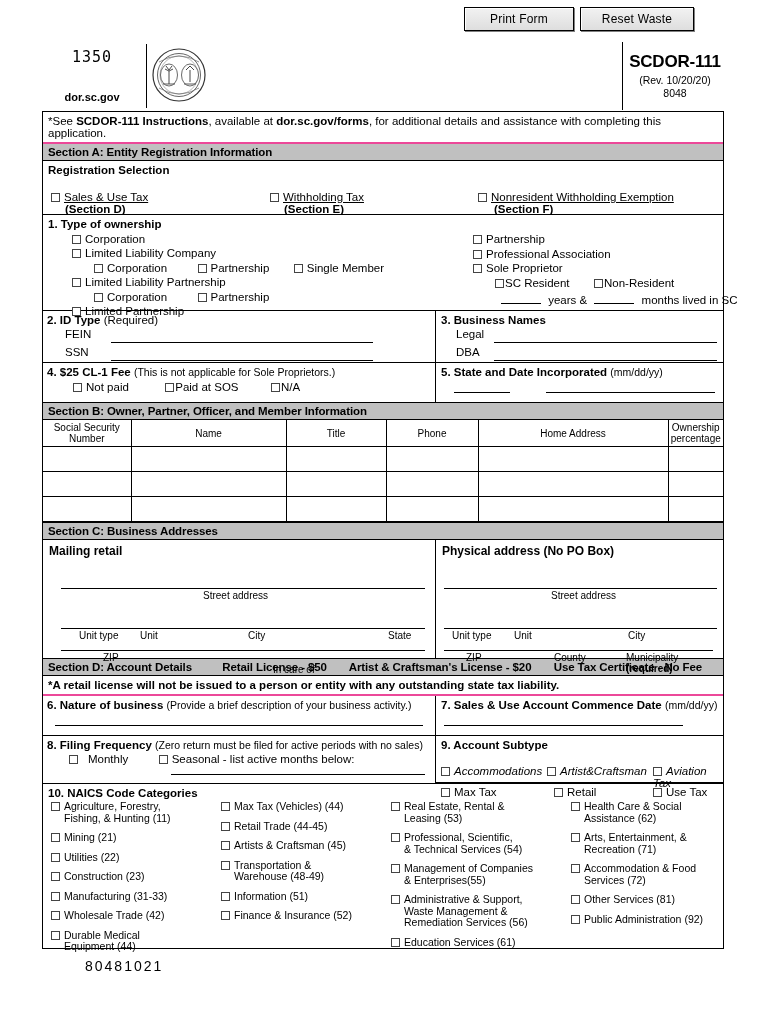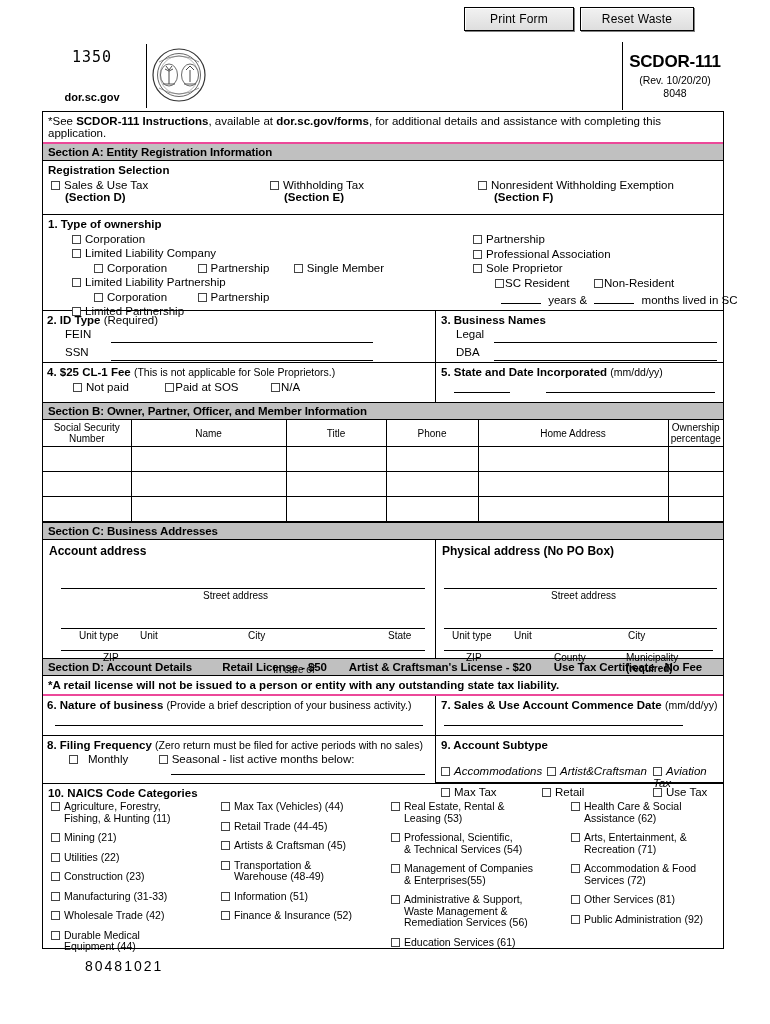--- a/index.html
+++ b/index.html
@@ -49,21 +49,21 @@
   .notebar b{font-weight:bold;}
   .cb{display:inline-block;width:9px;height:9px;border:1px solid #444;
       box-sizing:border-box;background:#fff;vertical-align:-1px;margin-right:4px;}
   .lbl{font-size:11.5px;}
   .bold{font-weight:bold;}
   .small{font-size:10.5px;}
 
   
   .regsel{padding:3px 5px 5px 5px;box-sizing:border-box;border-bottom:1px solid #000;}
   .regrow{position:relative;height:30px;margin-top:3px;}
-  .regitem{position:absolute;top:0;font-size:11.5px;}
+  .regitem{position:absolute;top:12px;font-size:11.5px;text-decoration:underline;}
   .regsub{font-size:11.5px;font-weight:bold;margin-left:14px;}
 
   
   .own{position:relative;height:96px;border-bottom:1px solid #000;box-sizing:border-box;}
   .own-l{position:absolute;left:5px;top:2px;width:420px;}
   .own-r{position:absolute;left:430px;top:17px;width:250px;}
   .oline{font-size:11.5px;line-height:14.5px;white-space:nowrap;}
   .indent1{padding-left:24px;}
   .indent2{padding-left:46px;}
 
@@ -304,21 +304,21 @@
           <td></td>
             <td></td>
             <td></td>
         </tr>
       </tbody>
     </table>
 
     <div class="greybar" style="border-top:1px solid #000;">Section C: Business Addresses</div>
     <div class="twocol" style="height:119px;">
       <div class="colL addrbox">
-        <div class="addr-title">Account address</div>
+        <div class="addr-title">Mailing retail</div>
         <span class="aline" style="left:18px;right:10px;top:48px;"></span>
         <span class="acap" style="left:160px;top:50px;">Street address</span>
         <span class="aline" style="left:18px;right:10px;top:88px;"></span>
         <span class="acap" style="left:36px;top:90px;">Unit type</span>
         <span class="acap" style="left:97px;top:90px;">Unit</span>
         <span class="acap" style="left:205px;top:90px;">City</span>
         <span class="acap" style="left:345px;top:90px;">State</span>
         <span class="aline" style="left:18px;right:10px;top:110px;"></span>
         <span class="acap" style="left:60px;top:112px;">ZIP</span>
         <span class="acap" style="left:222px;top:124px;padding-left:8px;">In care of</span>
@@ -387,21 +387,21 @@
       </div>
       <div class="colR">
         <div class="lbl bold" style="padding:3px 0 0 5px;">9. Account Subtype</div>
         <div style="position:relative;height:17px;margin-top:14px;font-style:italic;">
           <span class="lbl" style="position:absolute;left:5px;"><span class="cb"></span><span>Accommodations</span></span>
           <span class="lbl" style="position:absolute;left:111px;"><span class="cb"></span><span>Artist&amp;Craftsman</span></span>
           <span class="lbl" style="position:absolute;left:217px;"><span class="cb"></span><span>Aviation Tax</span></span>
         </div>
         <div style="position:relative;height:17px;border-top:1px solid #000;padding-top:2px;">
           <span class="lbl" style="position:absolute;left:5px;top:3px;"><span class="cb"></span><span>Max Tax</span></span>
-          <span class="lbl" style="position:absolute;left:106px;top:3px;"><span class="cb"></span><span>Retail</span></span>
+          <span class="lbl" style="position:absolute;left:118px;top:3px;"><span class="cb"></span><span>Retail</span></span>
           <span class="lbl" style="position:absolute;left:217px;top:3px;"><span class="cb"></span><span>Use Tax</span></span>
         </div>
       </div>
     </div>
 
     <div class="naics">
       <div class="naics-title">10. NAICS Code Categories</div>
       <div class="naicsgrid">
         <div class="ncol" id="naics-col-1" style="left:8px;width:168px;">
             <div class="nitem"><span class="cb"></span><span style="white-space: pre-line; text-align: right;">Agriculture, Forestry,

